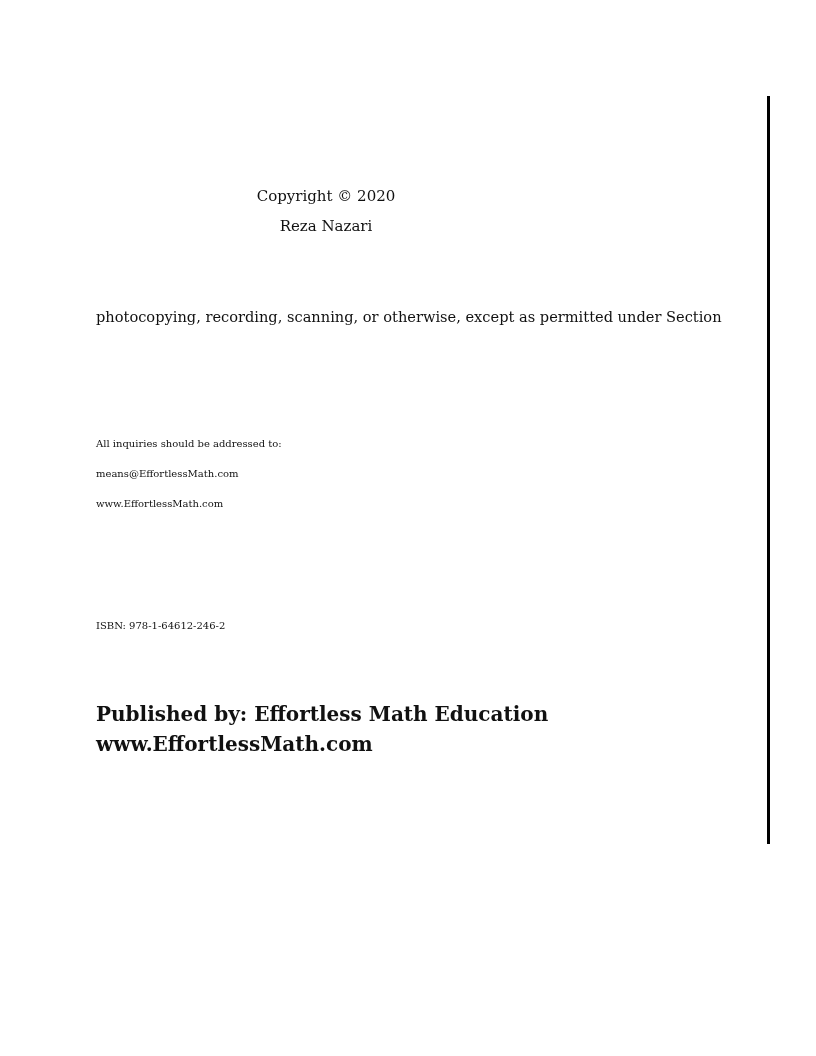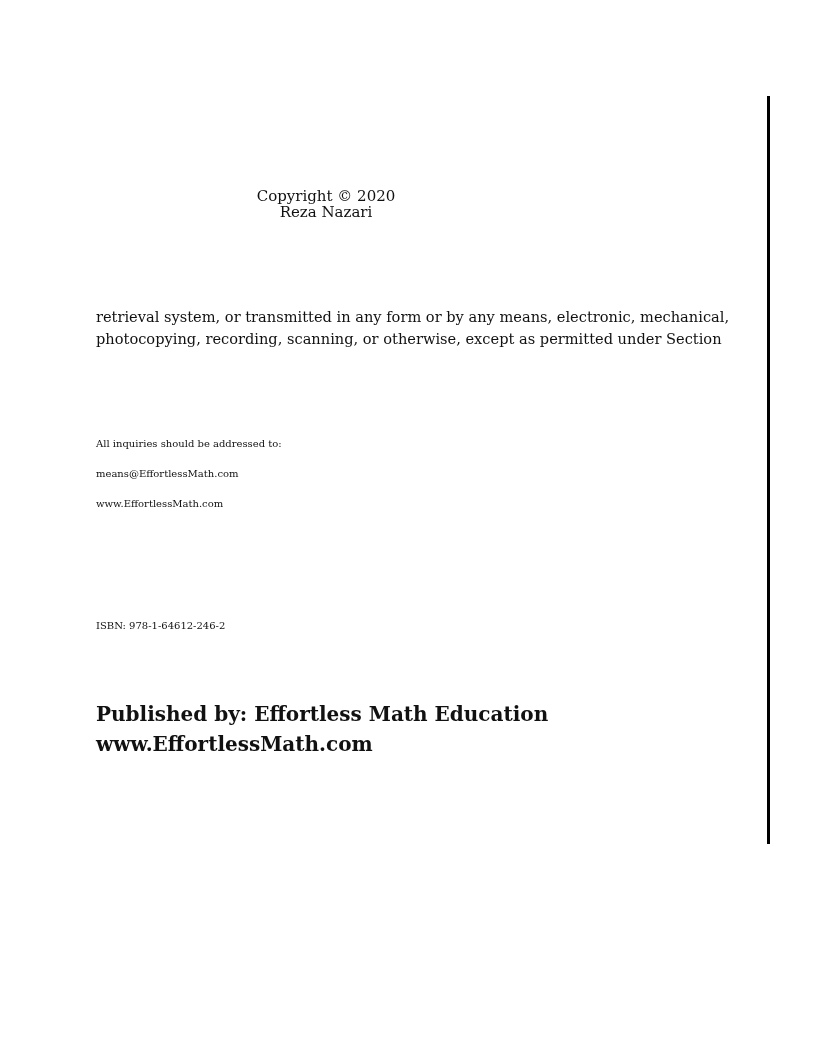--- a/index.html
+++ b/index.html
@@ -61,24 +61,23 @@
       font-weight: bold;
       font-size: 20px;
     }
   </style>
 </head>
 <body>
 
 <div class="page-rule"></div>
 
 <div class="center-line" style="top:186px;">Copyright © 2020</div>
-<div class="center-line" style="top:202px;">Reza Nazari</div>
+<div class="center-line" style="top:216px;">Reza Nazari</div>
 
 <div class="para" style="top:306px;">
-  <span class="ln">retrieval system, or transmitted in any form or by any means, electronic, mechanical,</span>
   <span class="ln">photocopying, recording, scanning, or otherwise, except as permitted under Section</span>
 </div>
 
 <div class="left-line" style="top:434px;">All inquiries should be addressed to:</div>
 <div class="left-line" style="top:464px;">means@EffortlessMath.com</div>
 <div class="left-line" style="top:494px;">www.EffortlessMath.com</div>
 
 <div class="left-line" style="top:584px;margin-top:32px;">ISBN: 978-1-64612-246-2</div>
 
 <div class="left-line bold" style="top:704px;">Published by: Effortless Math Education</div>

